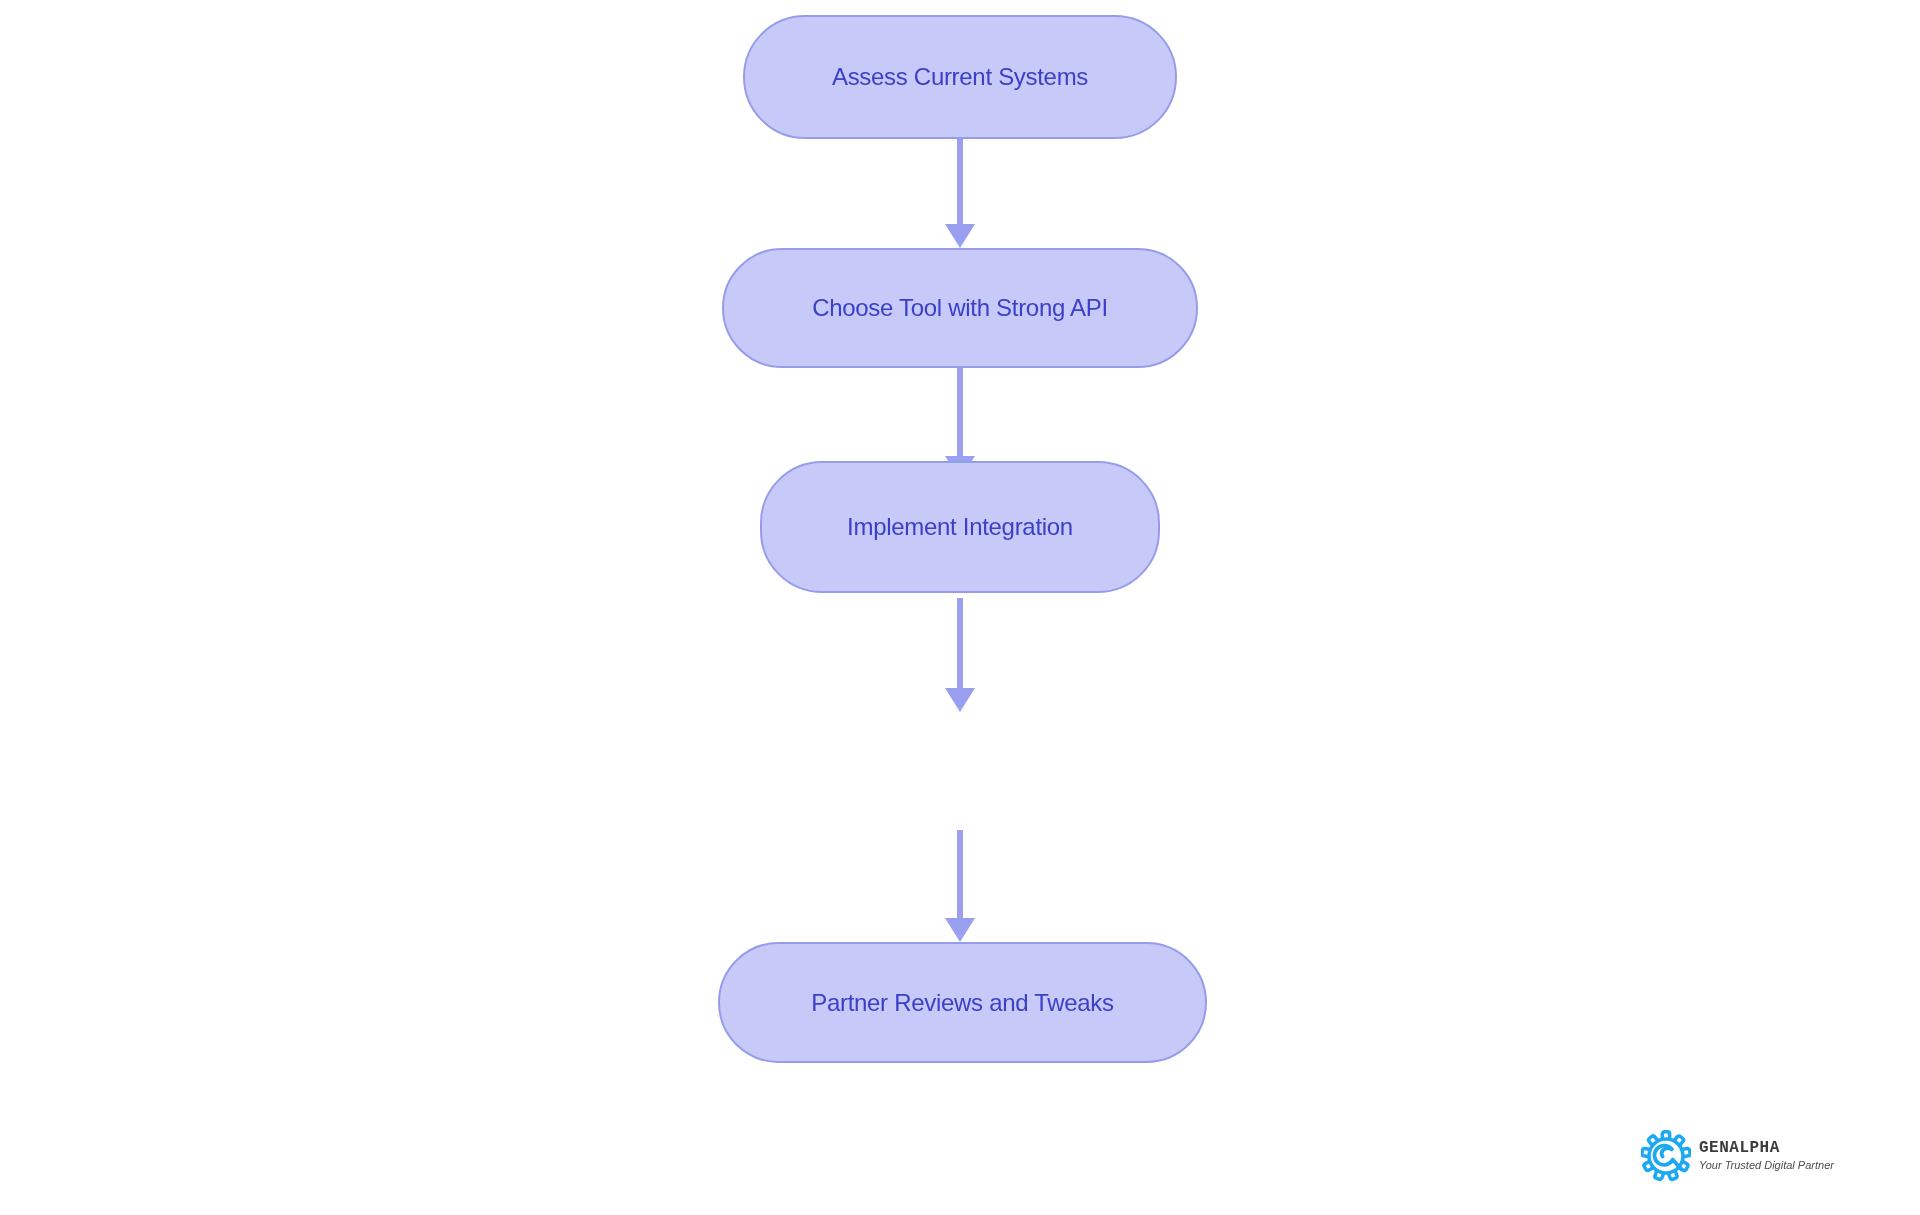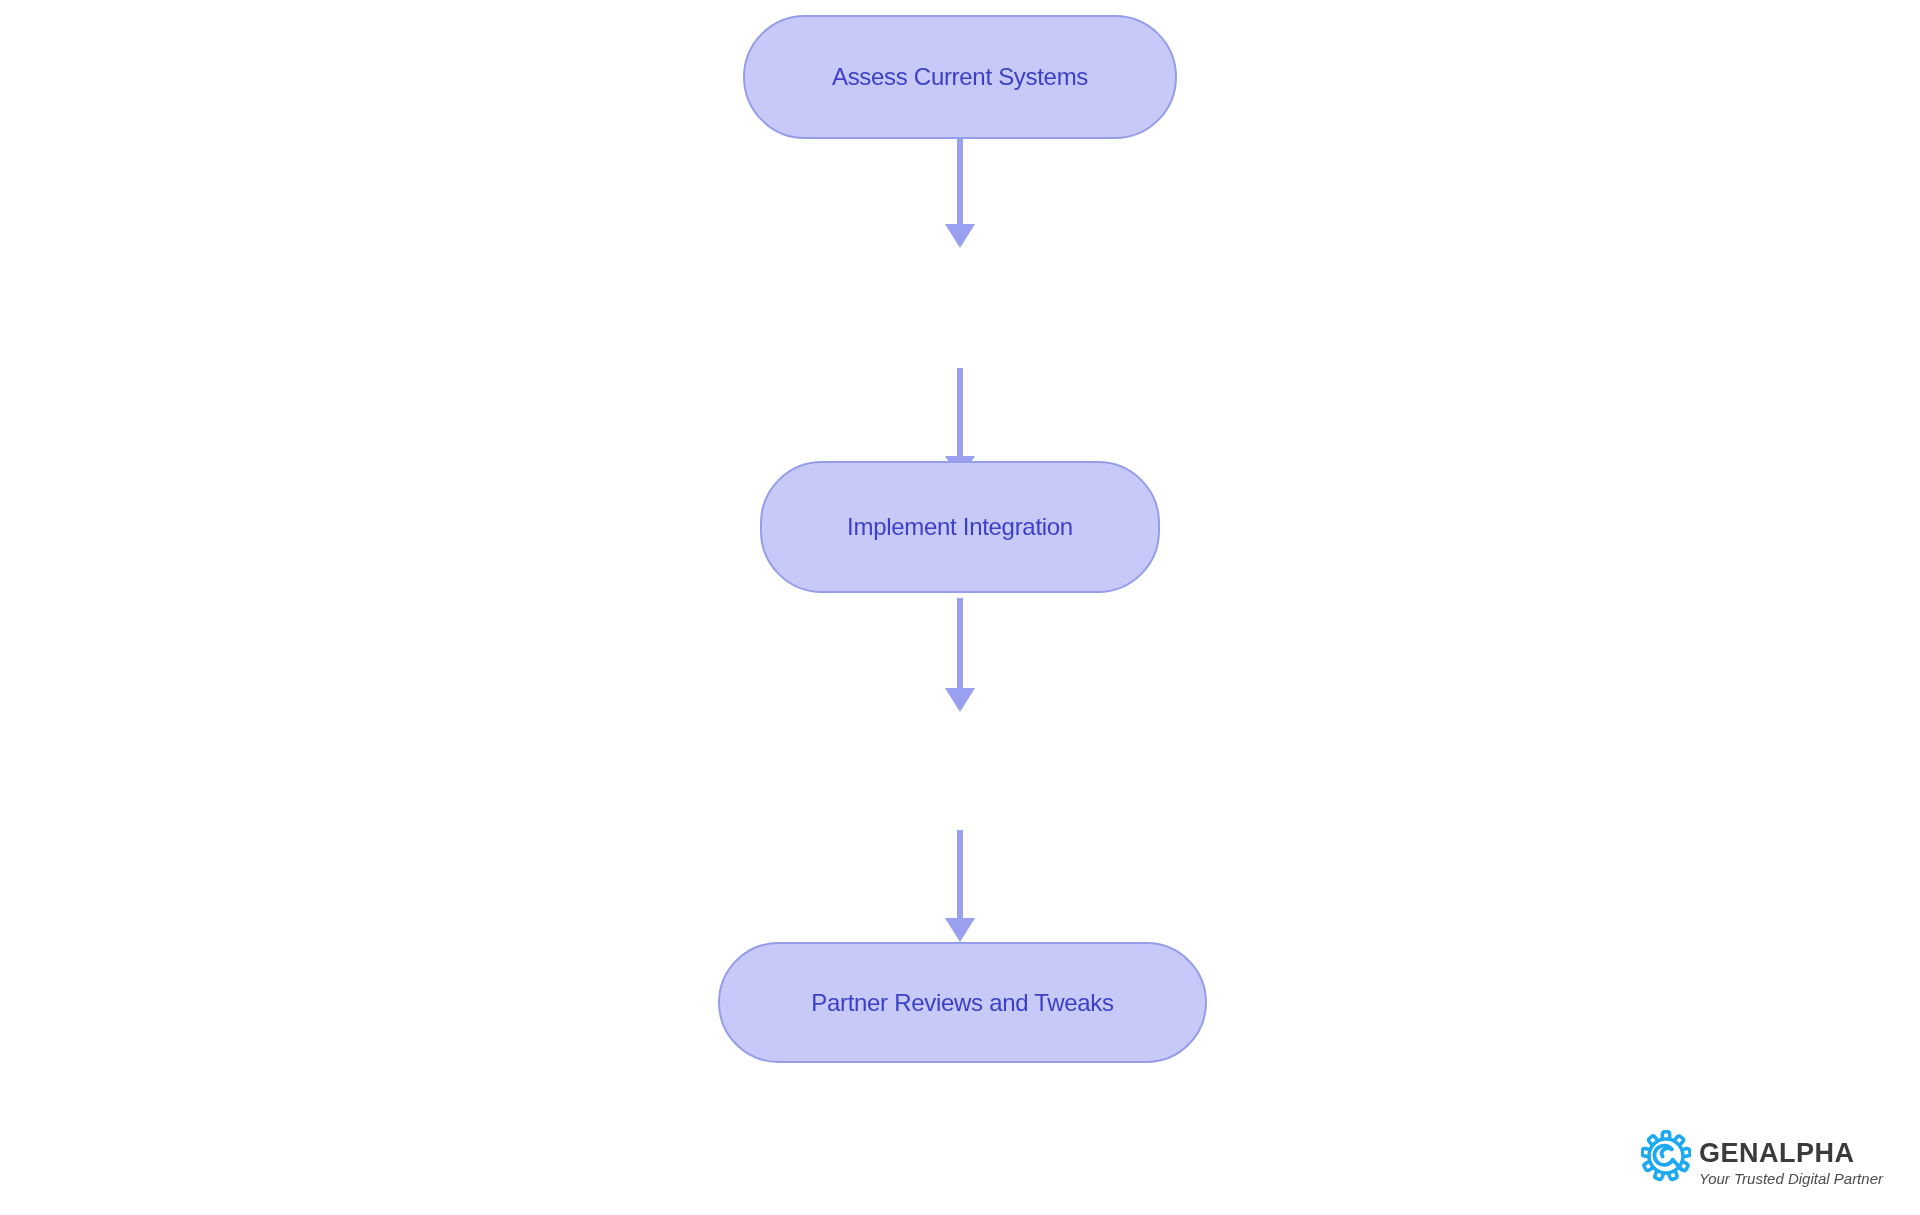--- a/index.html
+++ b/index.html
@@ -51,41 +51,42 @@
   }
 
   
   .logo {
     position: absolute; left: 1641px; top: 1130px;
     display: flex; align-items: flex-start;
   }
   .logo .mark { width: 50px; height: 52px; flex: 0 0 auto; }
   .logo .text { margin-left: 8px; padding-top: 10px; }
   .logo .name {
-    font-size: 27px; font-weight: bold; letter-spacing: 0.5px;
-    color: var(--logo_dark, #3b3b3b); line-height: 1;
+    font-size: 16px; font-weight: bold; letter-spacing: 0.5px;
+    color: var(--logo_dark, #3b3b3b); line-height: 1; font-family: Liberation Mono, monospace;
   }
   .logo .tagline {
-    font-size: 15px; font-style: italic;
+    font-size: 11px; font-style: italic;
     color: var(--tagline_gray, #4c4c4c); margin-top: 4px; line-height: 1;
     white-space: nowrap;
   }
 </style>
 </head>
 <body>
 
 <div class="canvas">
 
   <div class="node" id="n1">Assess Current Systems</div>
 
   <div class="arrow a1">
     <div class="line"></div>
     <div class="head"></div>
   </div>
 
+  <div class="node" id="n2">Choose Tool with Strong API</div>
 
   <div class="arrow a2">
     <div class="line"></div>
     <div class="head"></div>
   </div>
 
   <div class="node" id="n3">Implement Integration</div>
 
   <div class="arrow a3">
     <div class="line"></div>

